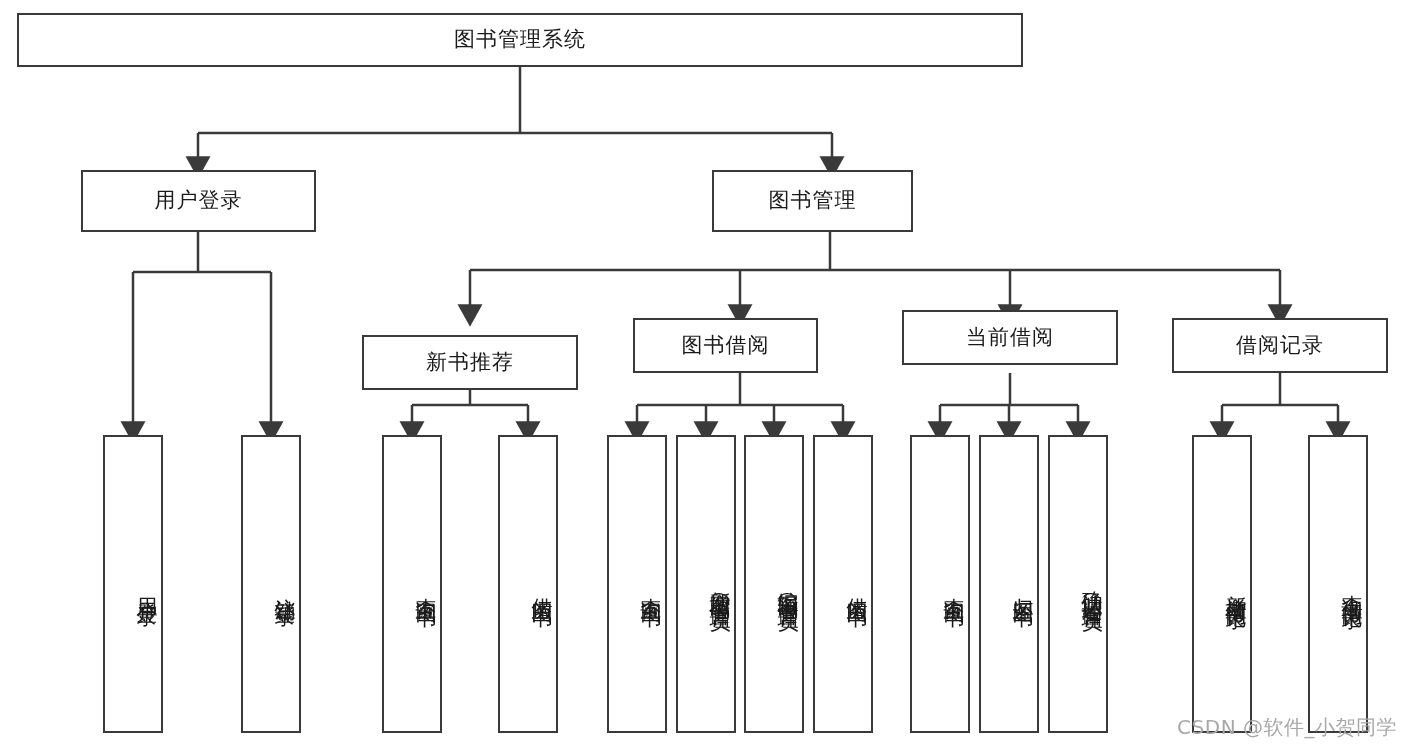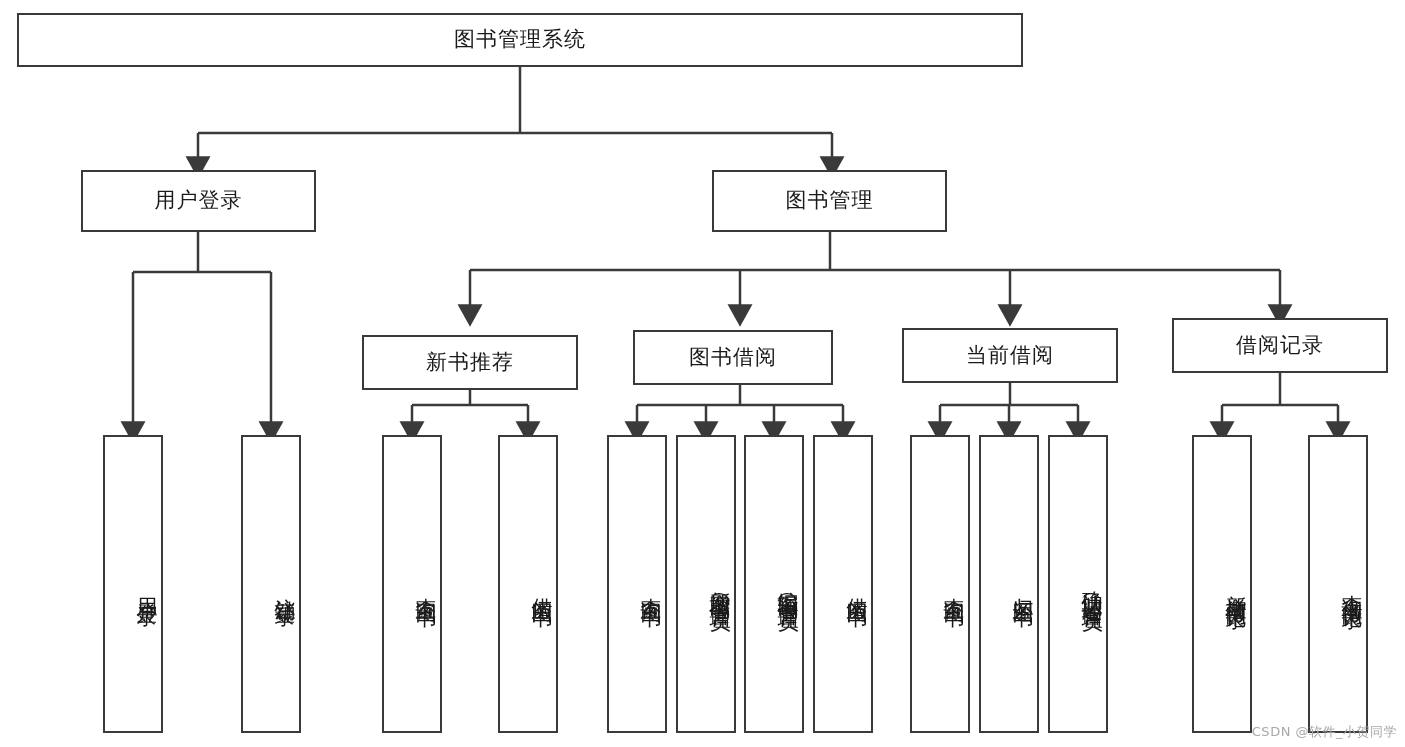--- a/index.html
+++ b/index.html
@@ -51,21 +51,21 @@
   }
   .node.vert .vtext {
     writing-mode: vertical-rl;
     text-orientation: upright;
     white-space: nowrap;
   }
   .watermark {
     position: absolute;
     right: 8px;
     bottom: 6px;
-    font-size: 13px;
+    font-size: 20px;
     color: #a8a8a8;
     letter-spacing: 0.5px;
     white-space: nowrap;
   }
 </style>
 </head>
 <body>
 
 <div id="canvas">
 
@@ -120,31 +120,31 @@
     </g>
   </svg>
 
   <div class="node horiz" style="left:17px; top:13px; width:1006px; height:54px;">
     <span>图书管理系统</span>
   </div>
 
   <div class="node horiz" style="left:81px; top:170px; width:235px; height:62px;">
     <span>用户登录</span>
   </div>
-  <div class="node horiz" style="left:712px; top:170px; width:235px; height:62px;">
+  <div class="node horiz" style="left:712px; top:170px; width:201px; height:62px;">
     <span>图书管理</span>
   </div>
 
   <div class="node horiz" style="left:362px; top:335px; width:216px; height:55px;">
     <span>新书推荐</span>
   </div>
-  <div class="node horiz" style="left:633px; top:330px; width:200px; height:55px;">
+  <div class="node horiz" style="left:633px; top:318px; width:185px; height:55px;">
     <span>图书借阅</span>
   </div>
-  <div class="node horiz" style="left:902px; top:328px; width:216px; height:55px;">
+  <div class="node horiz" style="left:902px; top:310px; width:216px; height:55px;">
     <span>当前借阅</span>
   </div>
   <div class="node horiz" style="left:1172px; top:318px; width:216px; height:55px;text-align:right;">
     <span>借阅记录</span>
   </div>
 
   <div class="node vert" style="left:103px; top:435px; width:60px; height:298px;">
     <span class="vtext">用户登录</span>
   </div>
   <div class="node vert" style="left:241px; top:435px; width:60px; height:298px;">

